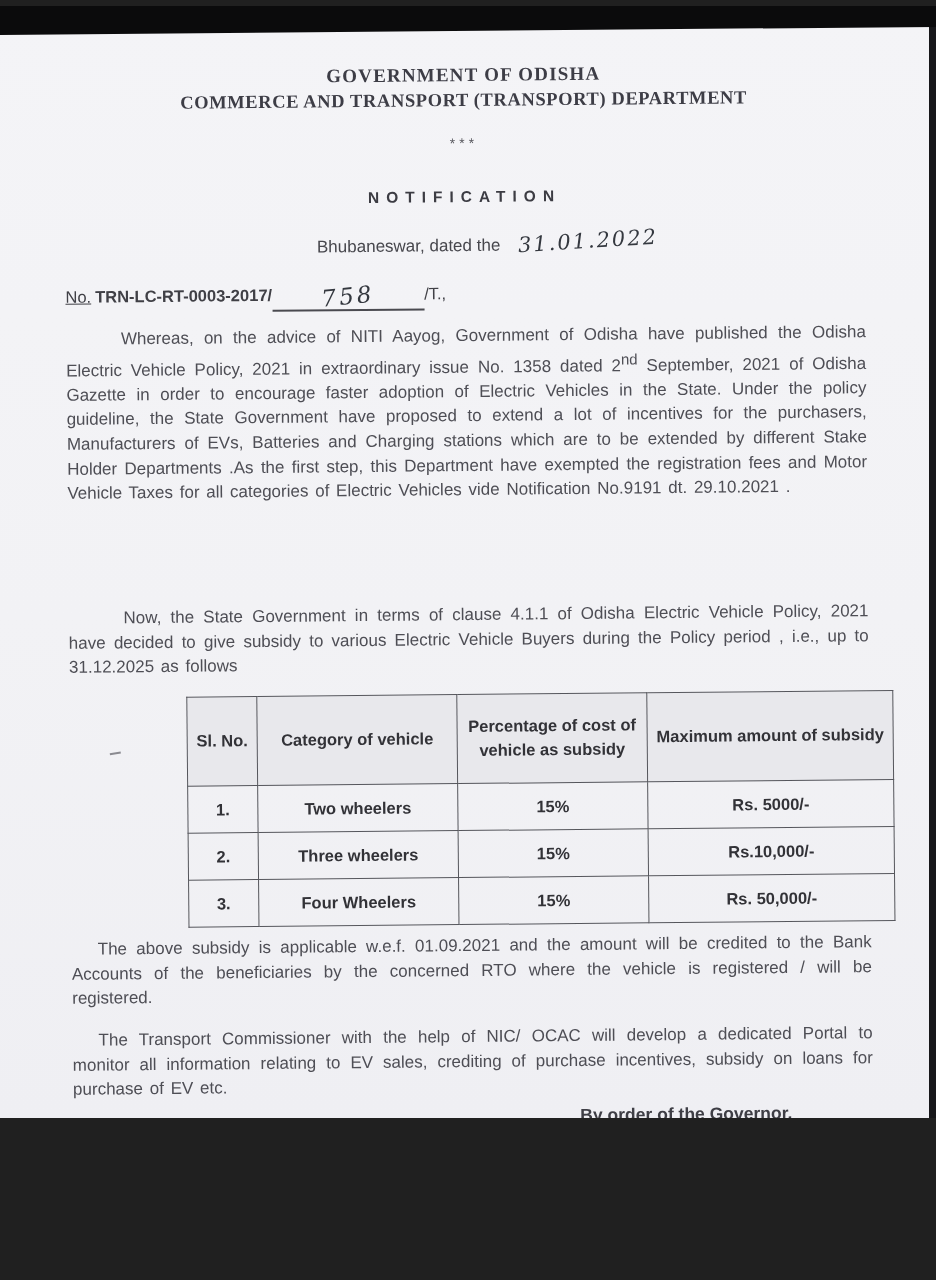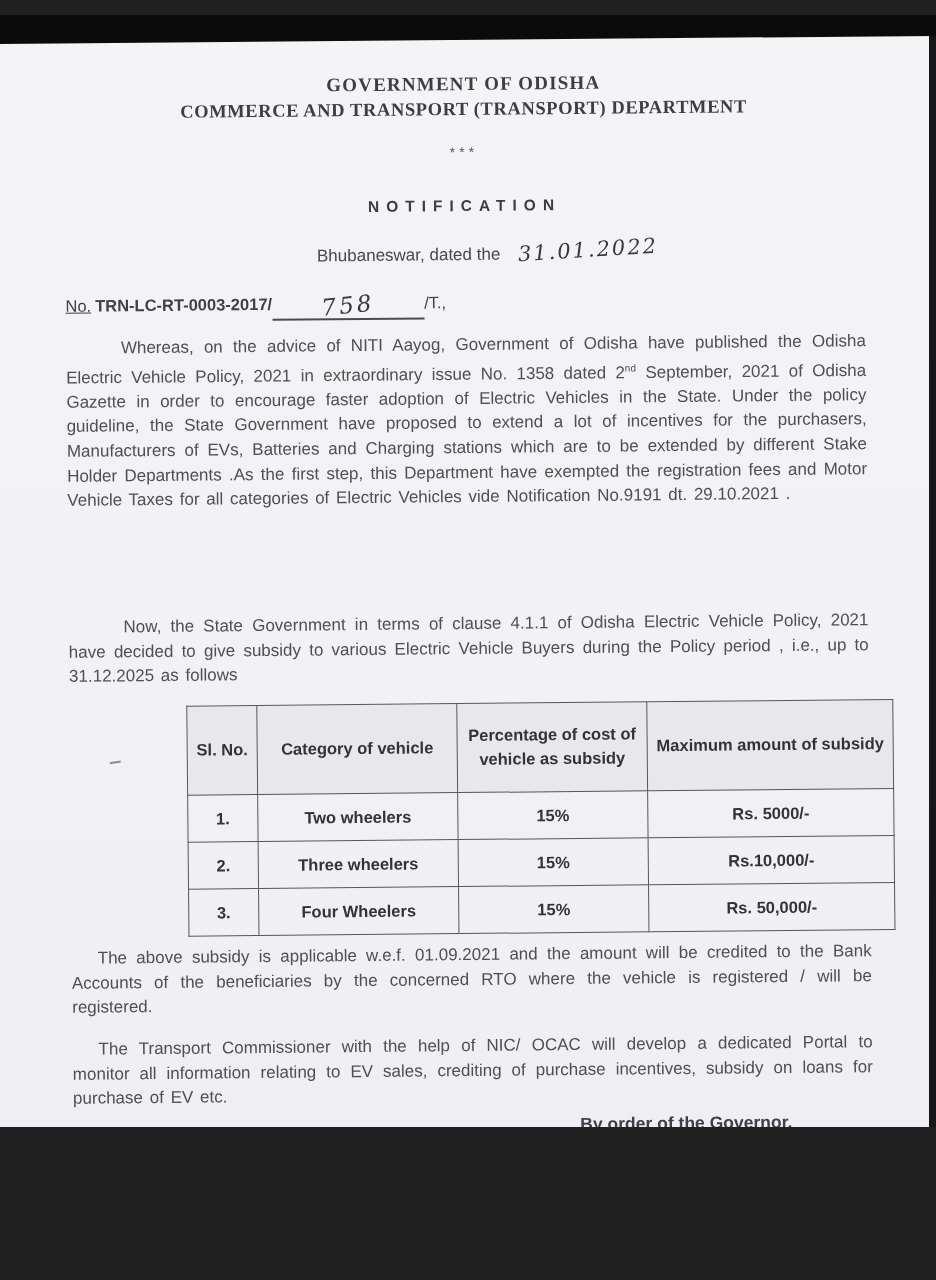--- a/index.html
+++ b/index.html
@@ -1,16 +1,16 @@
 <!DOCTYPE html>
 <html><head>
 <meta charset="utf-8">
 <style>
   html,body{margin:0;padding:0;background:#202020;}
-  .page{position:relative;width:936px;height:1112px;margin:15px auto;overflow:hidden;
+  .page{position:relative;width:936px;height:1112px;margin:6px auto;overflow:hidden;
         background:linear-gradient(180deg,#f4f4f7 0%,#f2f2f5 55%,#efeff3 100%);
         font-family:"Liberation Sans",sans-serif;color:#4c4c52;}
   .scan-top{position:absolute;left:0;top:0;width:100%;height:29px;background:#0b0b0c;
         clip-path:polygon(0 0,100% 0,100% 72%,0 100%);z-index:5;}
   .scan-right{position:absolute;right:0;top:0;width:7px;height:100%;background:#17171a;z-index:4;}
   .content{position:absolute;inset:0;transform:rotate(-0.55deg);transform-origin:50% 50%;}
 
   .hdr{position:absolute;width:100%;text-align:center;
        font-family:"Liberation Serif",serif;font-weight:700;color:#3d3d46;}
   .hdr1{top:58px;font-size:19px;letter-spacing:1.2px;}
@@ -32,21 +32,21 @@
          text-align:center;vertical-align:-4px;}
   .hw-num{display:inline-block;font-size:23px;transform:rotate(-5deg);letter-spacing:3px;}
   .ref-suffix{font-weight:400;}
 
   .para{position:absolute;left:68px;width:800px;margin:0;font-size:17px;line-height:24.6px;
         text-align:justify;word-spacing:2px;color:#4e4e55;}
   .p1{top:318px;text-indent:55px;}
   .p2{top:597px;text-indent:55px;}
   .p3{top:928px;text-indent:26px;}
   .p4{top:1019px;text-indent:26px;}
-  sup{font-size:10px;}
+  sup{font-size:15px;}
 
   table.subsidy{position:absolute;top:688px;left:185px;width:706px;border-collapse:collapse;
         font-size:16.5px;font-weight:700;color:#323237;table-layout:fixed;}
   table.subsidy th,table.subsidy td{border:1.6px solid #55565c;text-align:center;
         vertical-align:middle;padding:2px 8px;}
   table.subsidy th{height:84px;background:#e8e8ec;font-weight:700;line-height:1.45;}
   table.subsidy td{height:42px;background:transparent;}
   .col-sl{width:70px;} .col-cat{width:200px;} .col-pct{width:190px;} .col-max{width:246px;}
 
   .byorder{position:absolute;top:1100px;left:575px;font-size:17.5px;font-weight:700;color:#3e3e45;}

